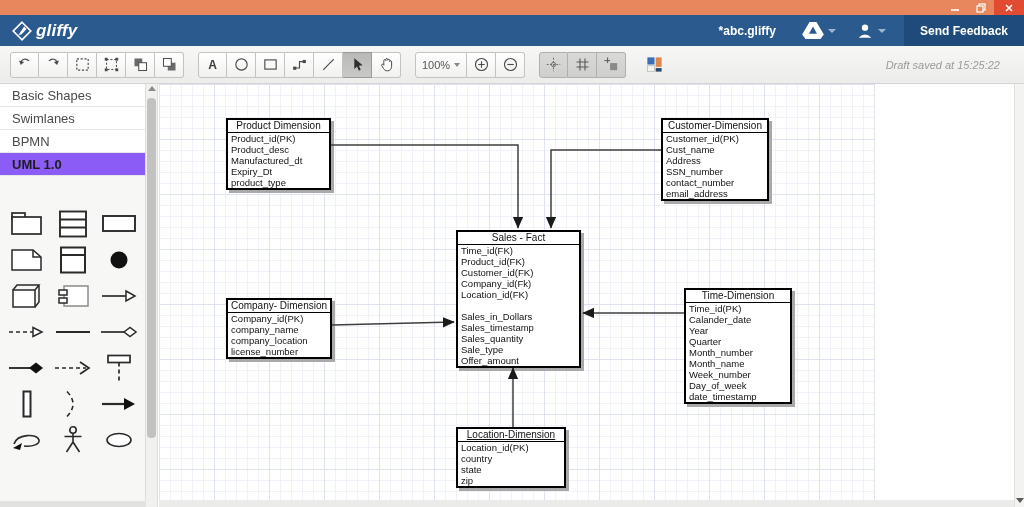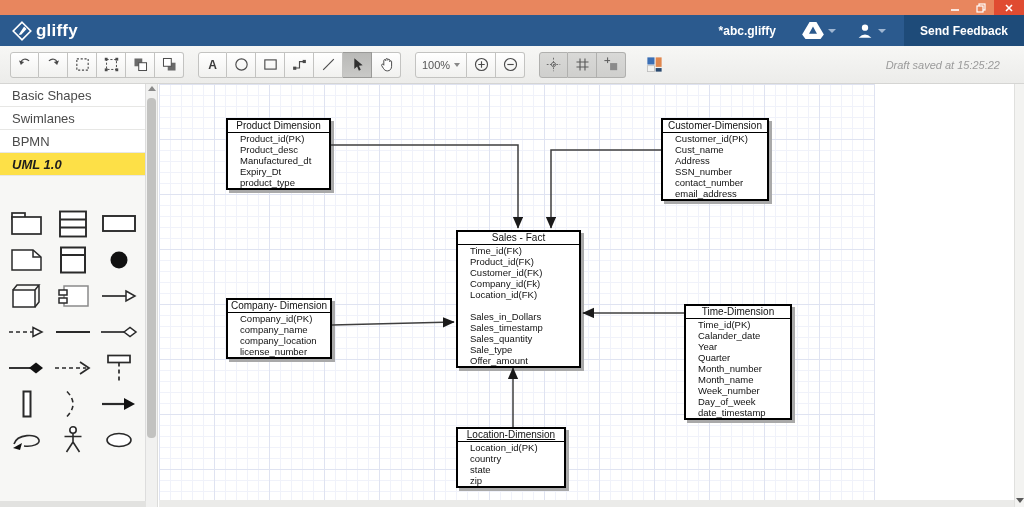--- a/index.html
+++ b/index.html
@@ -8,21 +8,21 @@
 
   
   #titlebar { position:absolute; left:0; top:0; width:1024px; height:15px; background:#E8865E; }
   .win-btns { position:absolute; right:0; top:0; height:15px; display:flex; align-items:stretch; }
   .win-btn { width:26px; display:flex; align-items:center; justify-content:center; color:#fff; font-size:10px; cursor:default; }
   .win-btn.close { width:30px; background:#E04B31; }
   .win-btn svg { display:block; }
 
   
   #menubar { position:absolute; left:0; top:15px; width:1024px; height:31px; background:#2B5A8E; display:flex; align-items:center; color:#fff; }
-  #logo { display:flex; align-items:center; gap:4px; padding:0 14px 0 12px; }
+  #logo { display:flex; align-items:center; gap:4px; padding:0 14px 0 12px;font-style:italic; }
   #logo-text { font-size:17px; font-weight:bold; letter-spacing:0.2px; }
   .menu-item { display:flex; align-items:center; gap:4px; padding:0 14px; font-size:12px; height:31px; cursor:pointer; }
   .caret { width:0; height:0; border-left:4px solid transparent; border-right:4px solid transparent; border-top:4px solid #9FB6D2; display:inline-block; }
   #menubar-right { margin-left:auto; display:flex; align-items:center; height:44px; }
   #filename { font-size:12px; font-weight:bold; padding:0 16px; }
   .mb-icon-btn { display:flex; align-items:center; gap:4px; padding:0 10px; height:31px; cursor:pointer; }
   #send-feedback { height:31px; display:flex; align-items:center; padding:0 16px; background:#1E4B79; font-size:12px; font-weight:bold; cursor:pointer; margin-left:8px; }
 
   
   #toolbar { position:absolute; left:0; top:46px; width:1024px; height:38px; background:linear-gradient(#f7f7f5,#ececea); border-bottom:1px solid #d5d5d3; display:flex; align-items:center; padding-left:10px; }
@@ -34,21 +34,21 @@
   .tb-btn.active { background:linear-gradient(#b9b9b7,#c9c9c7); border-color:#9a9a98; }
   .tb-group.pressed .tb-btn { background:linear-gradient(#d9d9d7,#cfcfcd); border-color:#b0b0ae; }
   .tb-btn.wide { width:52px; gap:4px; font-size:11px; color:#555; }
   .tb-btn .caret { border-top-color:#888; border-left-width:3px; border-right-width:3px; }
   .tb-group.frameless .tb-btn { border:none; background:transparent; }
   #toolbar-status { margin-left:auto; margin-right:24px; font-size:11px; font-style:italic; color:#9a9a9a; }
 
   
   #sidebar { position:absolute; left:0; top:84px; width:146px; height:423px; background:#f7f7f5; border-right:1px solid #ddd; }
   .cat-item { height:23px; line-height:23px; padding-left:12px; font-size:13px; color:#4a4a4a; background:#fff; border-bottom:1px solid #e7e7e5; cursor:pointer; }
-  .cat-item.selected { background:#fde047; color:#1d1d1d; font-weight:bold;font-style:italic; }
+  .cat-item.selected { background:#8b5cf6; color:#1d1d1d; font-weight:bold; }
   #palette { position:absolute; left:0; top:120px; width:146px; height:256px; display:grid; grid-template-columns:repeat(3,1fr); align-items:center; justify-items:center; padding:2px 4px; }
   .shape-cell { width:44px; height:34px; display:flex; align-items:center; justify-content:center; cursor:pointer; }
   #sidebar-bottom-cat { position:absolute; left:0; top:394px; width:146px; }
   #sidebar-bottom-strip { position:absolute; left:0; top:417px; width:146px; height:6px; background:#e2e2e0; }
 
   #sidebar-scrollbar { position:absolute; left:146px; top:84px; width:12px; height:423px; background:#f1f1f0; border-right:1px solid #dcdcda; }
   #sidebar-scroll-up { position:absolute; left:2px; top:2px; width:0; height:0; border-left:4px solid transparent; border-right:4px solid transparent; border-bottom:5px solid #8a8a8a; }
   #sidebar-scroll-thumb { position:absolute; left:1px; top:14px; width:9px; height:340px; background:#c2c2c0; border-radius:4px; }
 
   
@@ -59,21 +59,21 @@
       linear-gradient(#f0f2fa 1px, transparent 1px),
       linear-gradient(90deg,#f0f2fa 1px, transparent 1px);
     background-size:55px 55px,55px 55px,11px 11px,11px 11px; overflow:hidden; }
   #canvas-bottom-strip { position:absolute; left:159px; top:500px; width:855px; height:7px; background:#ebebe9; }
   #canvas-scrollbar { position:absolute; left:1014px; top:84px; width:10px; height:423px; background:#f3f3f1; border-left:1px solid #e0e0de; }
   #canvas-scroll-down { position:absolute; left:1px; bottom:4px; width:0; height:0; border-left:4px solid transparent; border-right:4px solid transparent; border-top:5px solid #5a5a5a; }
 
   .entity { position:absolute; background:#fff; border:2px solid #000; box-shadow:3px 3px 0 #a9a9a9; }
   .entity-header { height:13px; line-height:12px; font-size:10px; text-align:center; border-bottom:1px solid #000; color:#111; white-space:nowrap; overflow:hidden; }
   .entity-header.underline { text-decoration:underline; }
-  .entity-row { height:11px; line-height:11px; font-size:9.5px; padding-left:12px; color:#111; white-space:nowrap; }
+  .entity-row { height:11px; line-height:11px; font-size:9.5px; padding-left:3px; color:#111; white-space:nowrap; }
   #connector-layer { position:absolute; left:0; top:0; pointer-events:none; }
 
   svg.icon { display:block; }
 </style>
 </head>
 <body>
 
 <div id="app">
 
   <div id="titlebar">
@@ -477,21 +477,21 @@
           <div class="entity-row">Sale_type</div>
           <div class="entity-row">Offer_amount</div>
         </div>
         <div class="entity" style="left: 67px; top: 214px; width: 106px;">
           <div class="entity-header">Company- Dimension</div>
           <div class="entity-row">Company_id(PK)</div>
           <div class="entity-row">company_name</div>
           <div class="entity-row">company_location</div>
           <div class="entity-row">license_number</div>
         </div>
-        <div class="entity" style="left: 525px; top: 220px; width: 108px;">
+        <div class="entity" style="left: 525px; top: 204px; width: 108px;">
           <div class="entity-header">Time-Dimension</div>
           <div class="entity-row">Time_id(PK)</div>
           <div class="entity-row">Calander_date</div>
           <div class="entity-row">Year</div>
           <div class="entity-row">Quarter</div>
           <div class="entity-row">Month_number</div>
           <div class="entity-row">Month_name</div>
           <div class="entity-row">Week_number</div>
           <div class="entity-row">Day_of_week</div>
           <div class="entity-row">date_timestamp</div>

